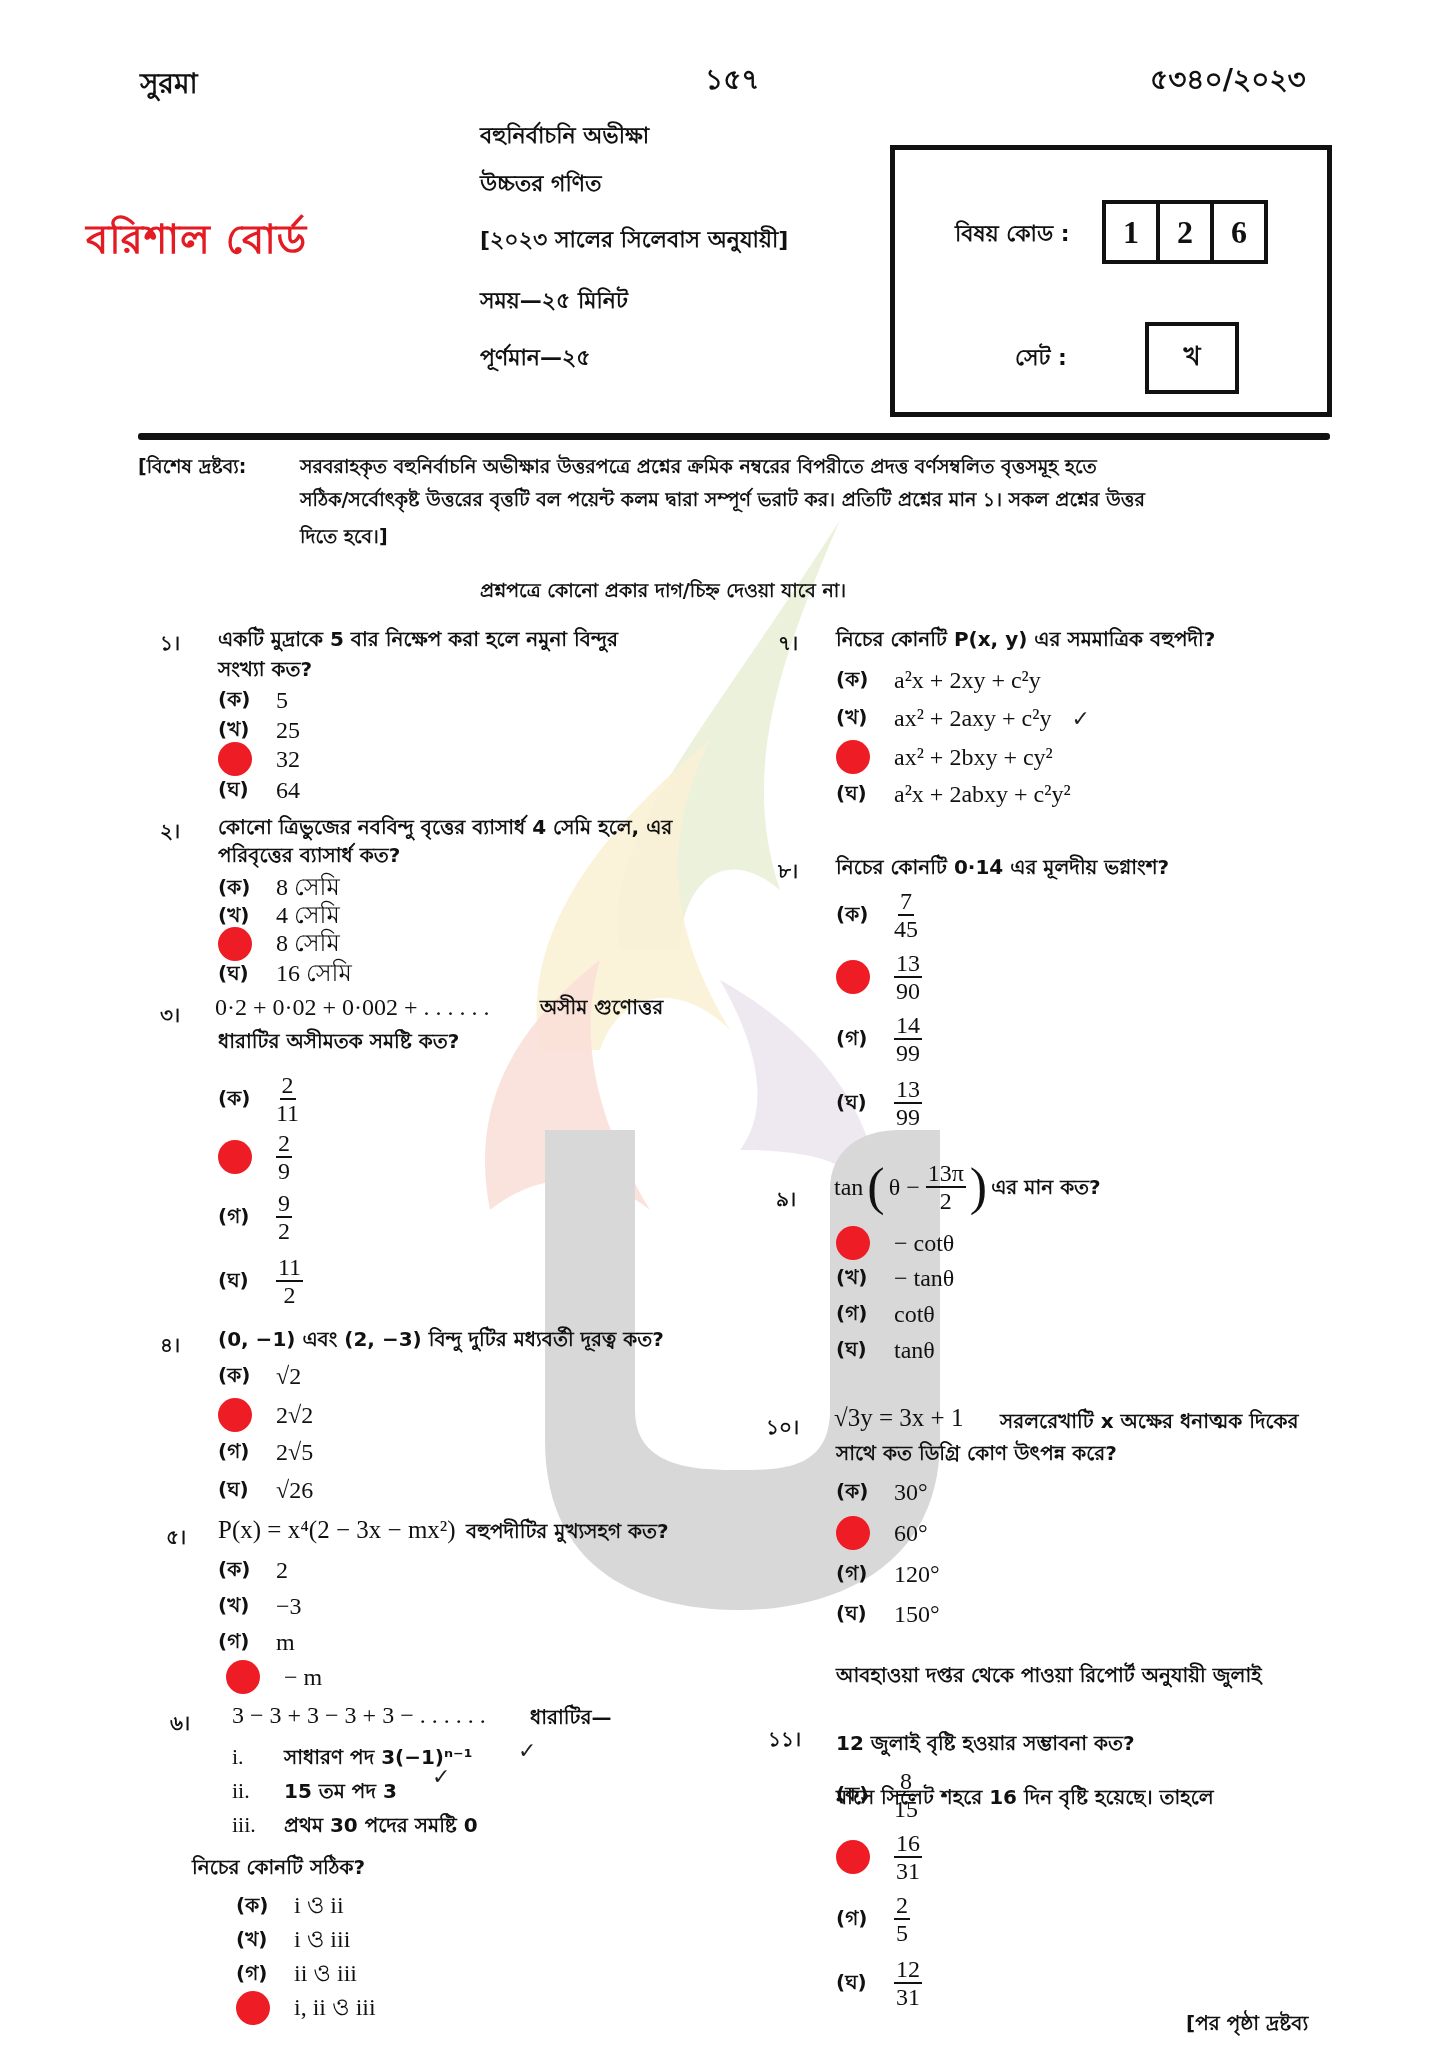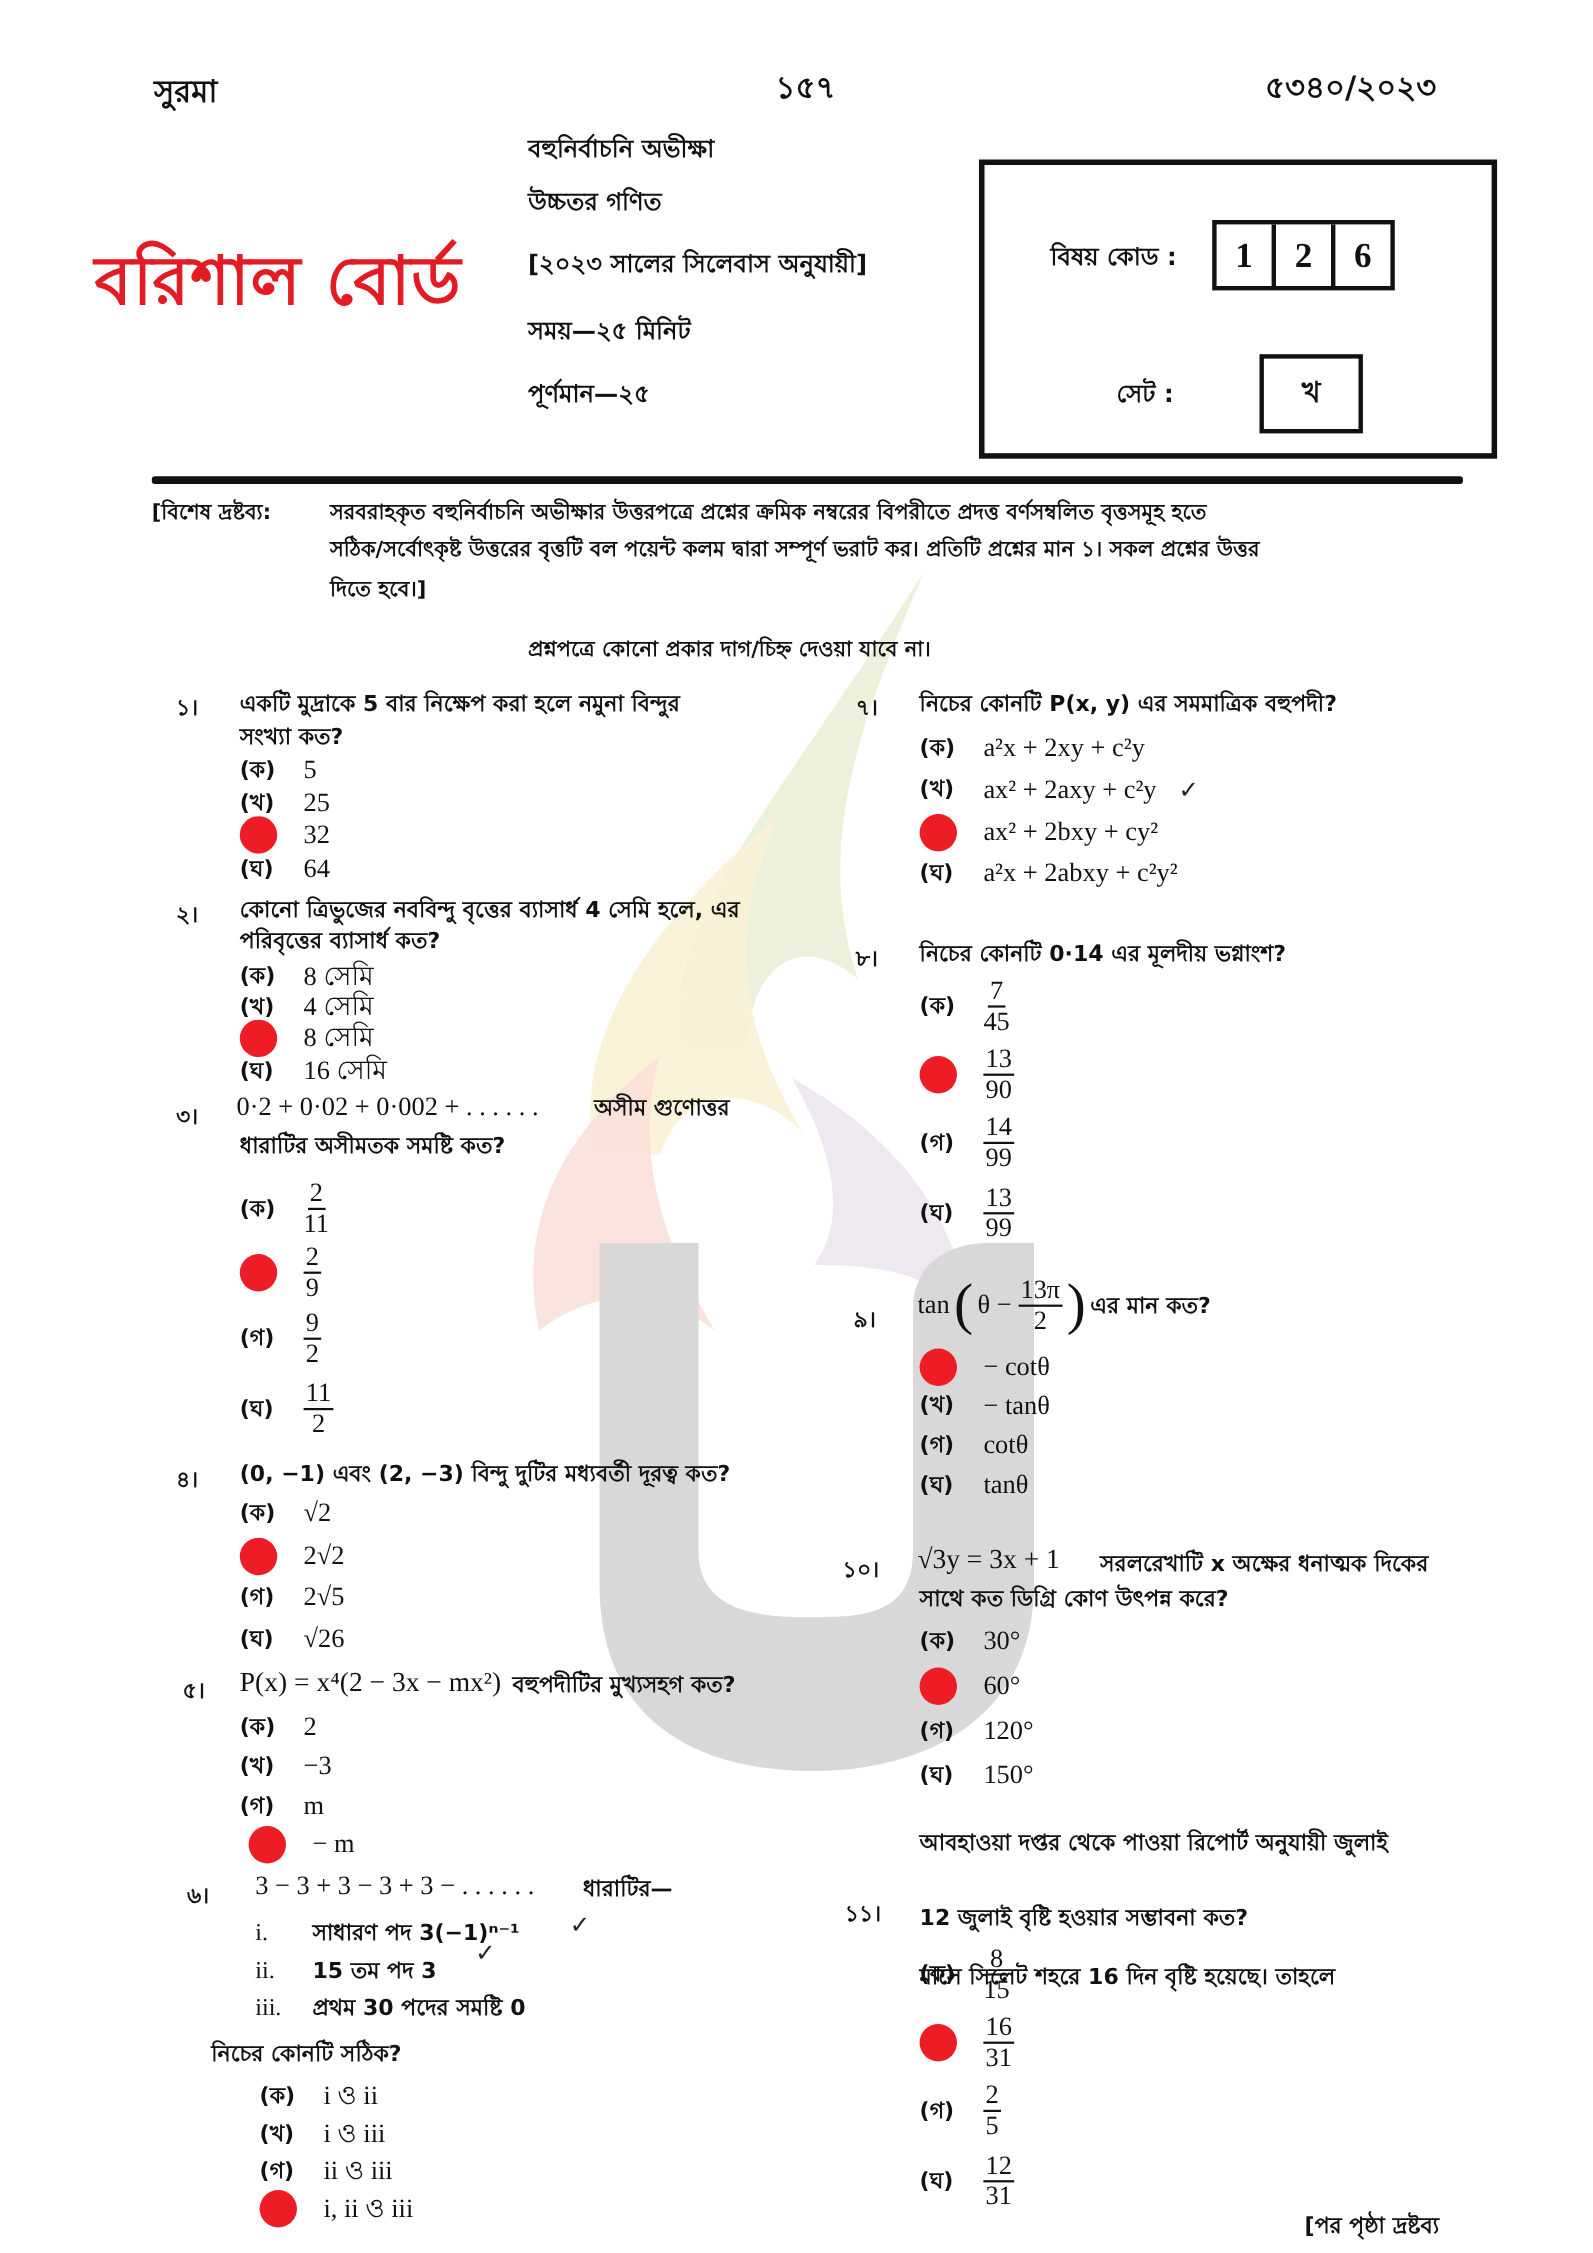--- a/index.html
+++ b/index.html
@@ -6,21 +6,21 @@
   body {
     width:1448px; height:2048px; position:relative; overflow:hidden;
     background:#ffffff; color:#111;
     font-family:"DejaVu Serif", serif;
   }
   .abs { position:absolute; }
   .hdr-small { font-family:"DejaVu Sans", sans-serif; font-weight:bold; font-size:22px; }
   .hdr-top { font-family:"DejaVu Sans", sans-serif; font-weight:bold; font-size:28px; }
   .board {
     font-family:"DejaVu Sans", sans-serif; font-weight:bold; color:#e31b23;
-    font-size:61px; letter-spacing:1px;
+    font-size:40px; letter-spacing:1px;
   }
   .codebox { border:4px solid #111; }
   .digit { width:50px; height:56px; border-right:4px solid #111; display:flex; align-items:center; justify-content:center; font-size:32px; font-weight:bold; font-family:"Liberation Serif", serif; }
   .digit:last-child { border-right:none; }
   .rule { background:#111; height:7px; border-radius:3px; }
   .note { font-family:"DejaVu Sans", sans-serif; font-weight:bold; font-size:19px; line-height:33px; }
   .q { font-family:"DejaVu Sans", sans-serif; font-weight:bold; font-size:20px; line-height:30px; }
   .qnum { position:absolute; font-family:"DejaVu Sans", sans-serif; font-weight:bold; font-size:20px; }
   .opt { position:absolute; display:flex; align-items:center; font-size:24px; font-family:"Liberation Serif", serif; }
   .lbl { font-family:"DejaVu Sans", sans-serif; font-weight:bold; font-size:20px; width:58px; display:inline-block; }
@@ -47,21 +47,21 @@
 <div class="abs hdr-top" style="left:1150px;top:58px;">৫৩৪০/২০২৩</div>
 
 <div class="abs board" style="left:86px;top:208px;">বরিশাল বোর্ড</div>
 
 <div class="abs hdr-small" style="left:480px;top:118px;">বহুনির্বাচনি অভীক্ষা</div>
 <div class="abs hdr-small" style="left:480px;top:166px;">উচ্চতর গণিত</div>
 <div class="abs hdr-small" style="left:480px;top:222px;">[২০২৩ সালের সিলেবাস অনুযায়ী]</div>
 <div class="abs hdr-small" style="left:480px;top:283px;">সময়—২৫ মিনিট</div>
 <div class="abs hdr-small" style="left:480px;top:340px;">পূর্ণমান—২৫</div>
 
-<div class="abs" style="left:890px;top:145px;width:432px;height:262px;border:5px solid #111;padding-left:29px;">
+<div class="abs" style="left:890px;top:145px;width:432px;height:262px;border:5px solid #111;">
   <div class="abs hdr-small" style="left:60px;top:66px;">বিষয় কোড :</div>
   <div class="abs codebox" style="left:207px;top:50px;display:flex;">
     <div class="digit">1</div>
     <div class="digit">2</div>
     <div class="digit">6</div>
   </div>
   <div class="abs hdr-small" style="left:120px;top:190px;">সেট :</div>
   <div class="abs codebox" style="left:250px;top:172px;width:86px;height:64px;display:flex;align-items:center;justify-content:center;font-family:'DejaVu Sans',sans-serif;font-weight:bold;font-size:26px;">খ</div>
 </div>
 

